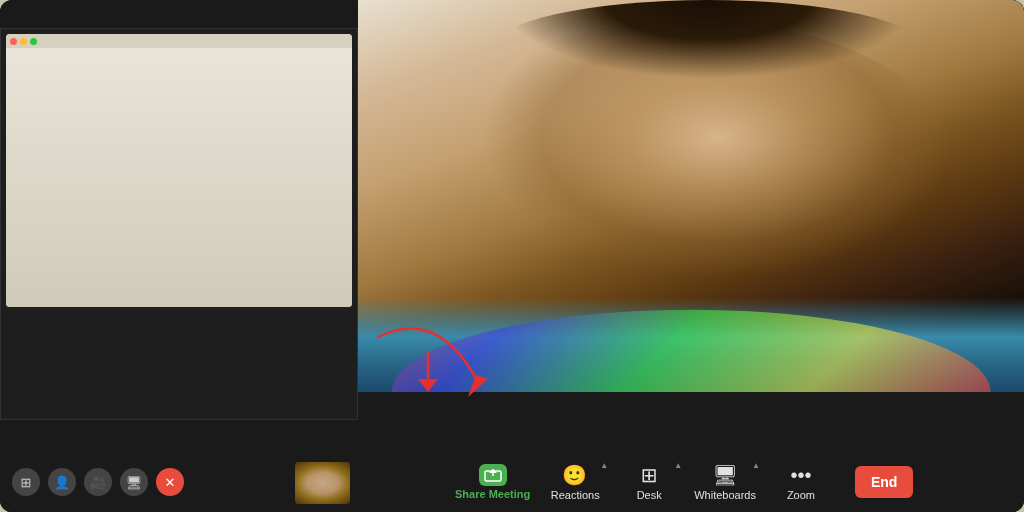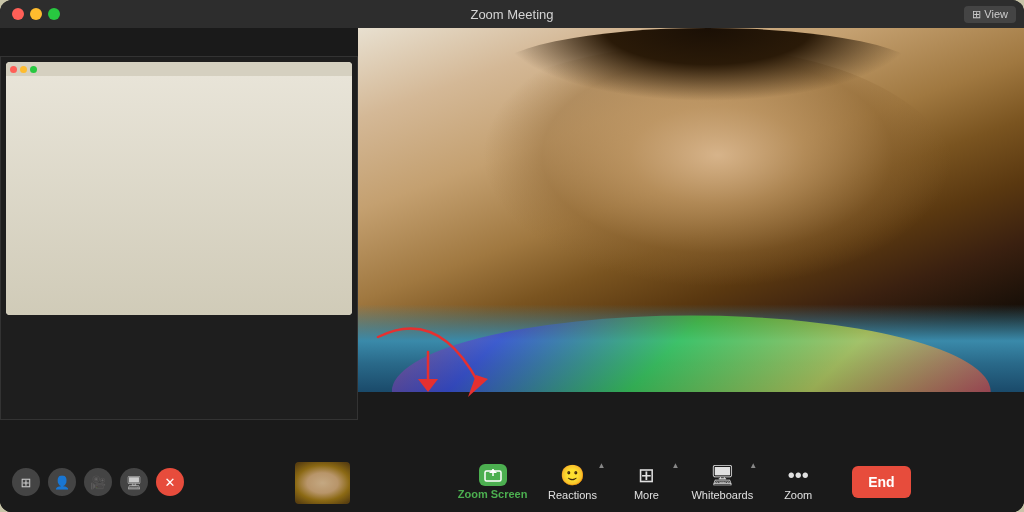--- a/index.html
+++ b/index.html
@@ -302,29 +302,20 @@
       background: linear-gradient(180deg, #e8e4d8 0%, #d0cbb8 100%);
       width: 100%;
       height: calc(100% - 14px);
     }
   </style>
 </head>
 <body>
 
 <div class="zoom-window">
 
-  <div class="title-bar">
-    <div class="traffic-lights">
-      <div class="traffic-light tl-red"></div>
-      <div class="traffic-light tl-yellow"></div>
-      <div class="traffic-light tl-green"></div>
-    </div>
-    <span class="title-text">Zoom Meeting</span>
-    <button class="view-btn">⊞ View</button>
-  </div>
 
   <div class="video-area">
 
     <div class="desk-view-panel">
       <div class="shield-badge">✓</div>
       <span class="desk-view-label">Desk View</span>
       <div class="desk-panel-content">
         <div class="desk-inner-window">
           <div class="desk-inner-titlebar">
             <div class="dtl dtl-r"></div>
@@ -380,33 +371,33 @@
     <div class="toolbar-center">
 
       <div class="tb-btn share-screen">
         <div class="btn-icon-wrap">
           <svg width="18" height="14" viewBox="0 0 18 14" fill="white">
             <rect x="1" y="3" width="16" height="10" rx="1.5" stroke="white" stroke-width="1.5" fill="none"></rect>
             <polygon points="9,1 13,5 5,5" fill="white"></polygon>
             <line x1="9" y1="1" x2="9" y2="8" stroke="white" stroke-width="1.5"></line>
           </svg>
         </div>
-        <span class="btn-label">Zoom Screen</span>
+        <span class="btn-label">Share Meeting</span>
       </div>
 
       <div class="tb-btn">
         <span class="caret">▲</span>
         <span class="btn-icon">🙂</span>
         <span class="btn-label">Reactions</span>
       </div>
 
       <div class="tb-btn">
         <span class="caret">▲</span>
         <span class="btn-icon">⊞</span>
-        <span class="btn-label">More</span>
+        <span class="btn-label">Desk</span>
       </div>
 
       <div class="tb-btn">
         <span class="caret">▲</span>
         <span class="btn-icon">🖥</span>
         <span class="btn-label">Whiteboards</span>
       </div>
 
       <div class="tb-btn">
         <span class="btn-icon">•••</span>

